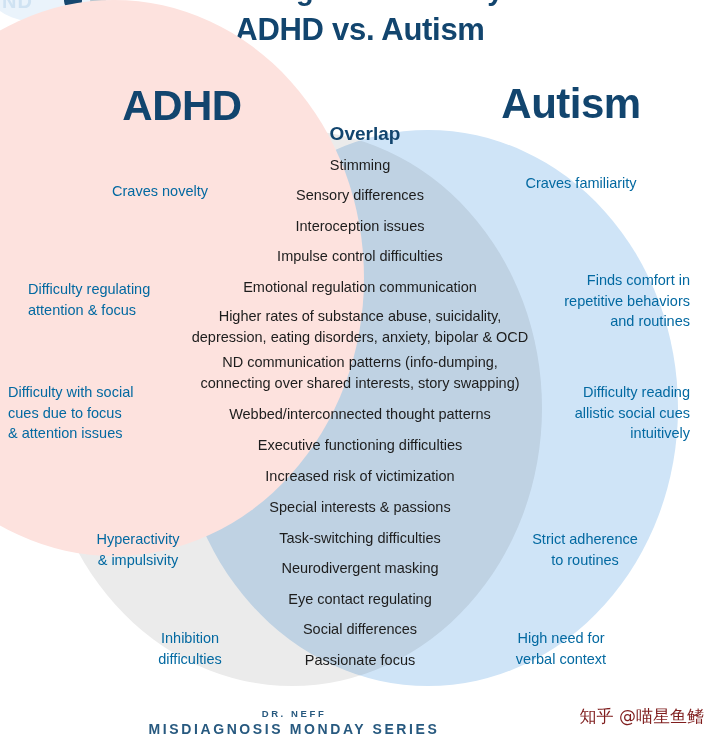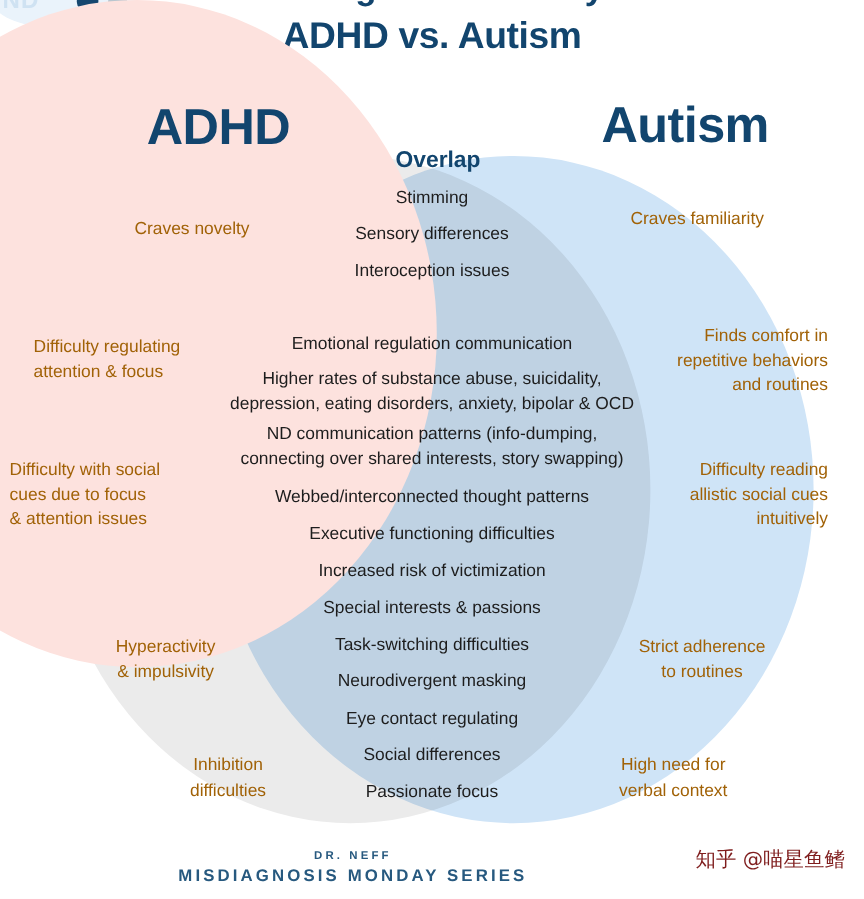--- a/index.html
+++ b/index.html
@@ -75,21 +75,21 @@
     font-size:42px;font-weight:700;color:#12456e;letter-spacing:-0.5px;
   }
   .lbl-overlap{
     position:absolute;left:290px;top:123px;width:150px;text-align:center;
     font-size:19px;font-weight:700;color:#12456e;
   }
 
   
   .item{
     position:absolute;
-    font-size:14.5px;color:#a16207;line-height:1.42;
+    font-size:14.5px;color:#0369a1;line-height:1.42;
     white-space:pre-line;
   }
   .left-side{text-align:left;}
   .right-side{text-align:right;}
   .center-item{
     position:absolute;left:160px;width:400px;text-align:center;
     font-size:14.5px;color:#1d1d1d;line-height:1.42;white-space:pre-line;
   }
 
   
@@ -156,20 +156,21 @@
 allistic social cues
 intuitively</div>
     <div class="item right-side" style="left:490px;top:529px;width:190px;text-align:center;">Strict adherence
 to routines</div>
     <div class="item right-side" style="left:466px;top:628px;width:190px;text-align:center;">High need for
 verbal context</div>
 
     <div class="center-item" style="top:155px;">Stimming</div>
     <div class="center-item" style="top:185px;">Sensory differences</div>
     <div class="center-item" style="top:216px;">Interoception issues</div>
+    <div class="center-item" style="top:246px;">Impulse control difficulties</div>
     <div class="center-item" style="top:277px;">Emotional regulation communication</div>
     <div class="center-item" style="top:306px;left:140px;width:440px;">Higher rates of substance abuse, suicidality,
 depression, eating disorders, anxiety, bipolar &amp; OCD</div>
     <div class="center-item" style="top:352px;left:150px;width:420px;">ND communication patterns (info-dumping,
 connecting over shared interests, story swapping)</div>
     <div class="center-item" style="top:404px;">Webbed/interconnected thought patterns</div>
     <div class="center-item" style="top:466px;">Increased risk of victimization</div>
     <div class="center-item" style="top:435px;">Executive functioning difficulties</div>
     <div class="center-item" style="top:497px;">Special interests &amp; passions</div>
     <div class="center-item" style="top:528px;">Task-switching difficulties</div>

